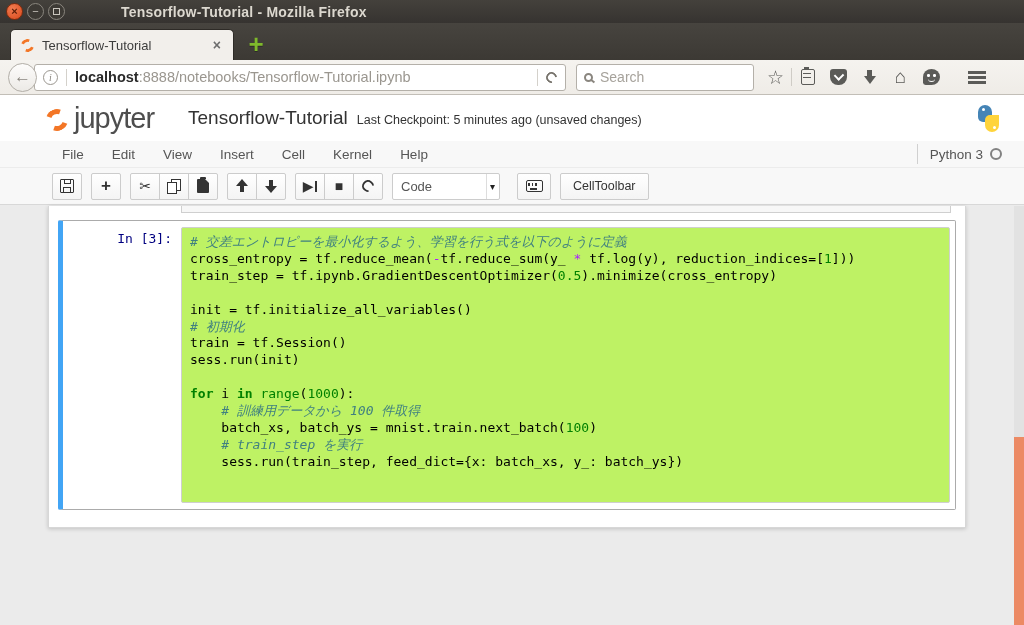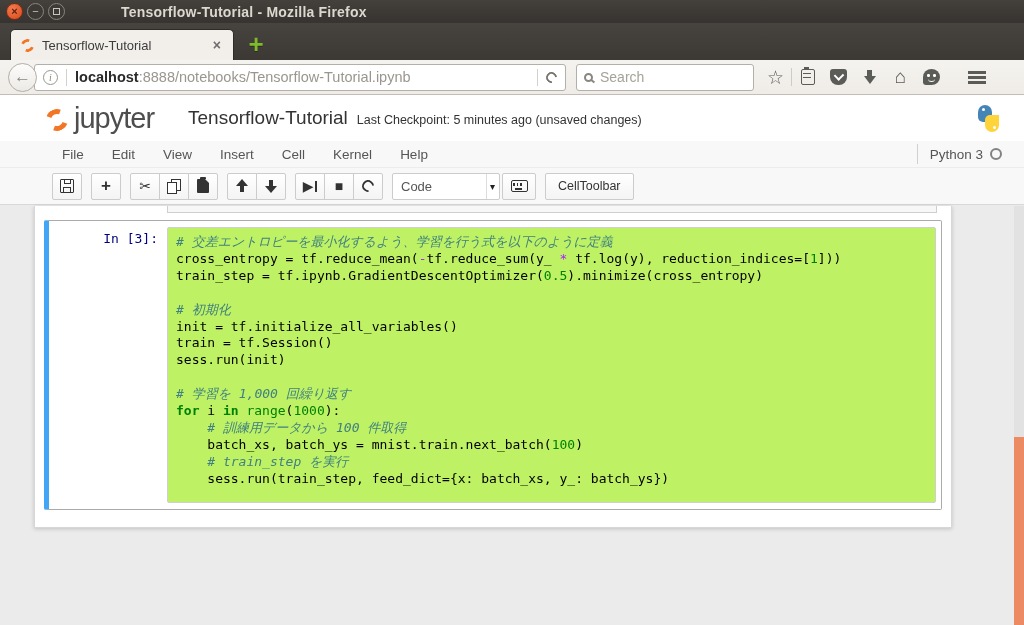--- a/index.html
+++ b/index.html
@@ -103,32 +103,32 @@
   .arrow-ic { position:relative; width:12px; height:14px; }
   .arrow-ic::after { content:""; position:absolute; left:4px; width:4px; height:7px; background:#333; }
   .arrow-ic.up::before { content:""; position:absolute; top:0; left:0; border-left:6px solid transparent; border-right:6px solid transparent; border-bottom:7px solid #333; }
   .arrow-ic.up::after { top:6px; }
   .arrow-ic.down::before { content:""; position:absolute; bottom:0; left:0; border-left:6px solid transparent; border-right:6px solid transparent; border-top:7px solid #333; }
   .arrow-ic.down::after { top:1px; }
   .run-ic { display:flex; align-items:center; }
   .run-ic .bar { width:2.5px; height:11px; background:#333; margin-left:1px; }
   .restart-ic { width:12px; height:12px; border:2.2px solid #333; border-radius:50%; border-right-color:transparent; transform:rotate(40deg); }
   .cell-type-select { width:108px; height:27px; background:#fff; border:1px solid #ccc; border-radius:2px; display:flex; align-items:center;
-                      font-size:13px; color:#555; padding:0 4px 0 8px; margin-right:2px; }
+                      font-size:13px; color:#555; padding:0 4px 0 8px; margin-right:17px; }
   .cell-type-select .sel-arrow { margin-left:auto; color:#222; font-size:10px; border-left:1px solid #ddd; padding-left:3px; align-self:stretch; display:flex; align-items:center; }
   .kbd-btn { width:34px; }
   .kbd-ic { width:17px; height:12px; border:1.5px solid #333; border-radius:2px; position:relative; }
   .kbd-ic::before { content:""; position:absolute; left:1.5px; top:1.5px; width:11px; height:3.5px;
                     background:repeating-linear-gradient(90deg,#333 0 1.6px, transparent 1.6px 3.6px); }
   .kbd-ic::after { content:""; position:absolute; left:3.5px; bottom:1.5px; width:7px; height:1.8px; background:#333; }
   .celltoolbar-btn { width:auto; padding:0 12px; font-size:12.5px; border-radius:2px; }
 
   
   .content { position:absolute; top:206px; left:0; right:0; bottom:0; background:#ebebeb; }
-  .notebook { position:absolute; left:34px; top:0; width:918px; height:322px; background:#fff;
+  .notebook { position:absolute; left:48px; top:0; width:918px; height:322px; background:#fff;
               border:1px solid #d7d7d7; border-top:none; box-shadow:0 1px 4px rgba(0,0,0,.18); padding:0 9px; }
   .partial-cell { margin-left:123px; margin-right:5px; height:7px; background:#f7f7f7; border:1px solid #cfcfcf; border-top:none; }
   .cell { margin-top:7px; border:1px solid #ababab; border-left:5px solid #42a5f5; border-radius:2px; background:#fff; display:flex; padding:6px 5px 6px 0; }
   .prompt { flex:0 0 118px; text-align:right; padding:4px 9px 0 0; font-family:"DejaVu Sans Mono","Liberation Mono",monospace; font-size:13px; color:#000080; }
   .input-area { flex:1; background:#bef264; border:1px solid #cfcfcf; border-radius:2px; padding:6px 8px; min-height:276px; }
   .cm-line { font-family:"DejaVu Sans Mono","Liberation Mono",monospace; font-size:13px; line-height:16.9px; white-space:pre; color:#000; }
   .tok-c { color:#408080; font-style:italic; }
   .tok-k { color:#008000; font-weight:bold;text-align:right; }
   .tok-b { color:#008000; }
   .tok-n { color:#008000; }
@@ -297,26 +297,25 @@
 <div class="content">
   <div class="notebook">
     <div class="partial-cell"></div>
     <div class="cell">
       <div class="prompt">In [3]:</div>
       <div class="input-area">
           <div class="cm-line"><span class="tok-c"># 交差エントロピーを最小化するよう、学習を行う式を以下のように定義</span></div>
           <div class="cm-line"><span class="tok-p">cross_entropy = tf.reduce_mean(</span><span class="tok-o">-</span><span class="tok-p">tf.reduce_sum(y_ </span><span class="tok-o">*</span><span class="tok-p"> tf.log(y), reduction_indices=[</span><span class="tok-n">1</span><span class="tok-p">]))</span></div>
           <div class="cm-line"><span class="tok-p">train_step = tf.ipynb.GradientDescentOptimizer(</span><span class="tok-n">0.5</span><span class="tok-p">).minimize(cross_entropy)</span></div>
           <div class="cm-line">&nbsp;</div>
+          <div class="cm-line"><span class="tok-p">init = tf.initialize_all_variables()</span></div>
           <div class="cm-line"><span class="tok-c"># 初期化</span></div>
-          <div class="cm-line"><span class="tok-p">init = tf.initialize_all_variables()</span></div>
           <div class="cm-line"><span class="tok-p">train = tf.Session()</span></div>
           <div class="cm-line"><span class="tok-p">sess.run(init)</span></div>
           <div class="cm-line">&nbsp;</div>
-          <div class="cm-line"><span class="tok-c"># 学習を 1,000 回繰り返す</span></div>
           <div class="cm-line"><span class="tok-k">for</span><span class="tok-p"> i </span><span class="tok-k">in</span><span class="tok-p"> </span><span class="tok-b">range</span><span class="tok-p">(</span><span class="tok-n">1000</span><span class="tok-p">):</span></div>
           <div class="cm-line"><span class="tok-p">    </span><span class="tok-c"># 訓練用データから 100 件取得</span></div>
           <div class="cm-line"><span class="tok-p">    batch_xs, batch_ys = mnist.train.next_batch(</span><span class="tok-n">100</span><span class="tok-p">)</span></div>
           <div class="cm-line"><span class="tok-p">    </span><span class="tok-c"># train_step を実行</span></div>
           <div class="cm-line"><span class="tok-p">    sess.run(train_step, feed_dict={x: batch_xs, y_: batch_ys})</span></div>
         </div>
     </div>
   </div>
   <div class="scroll-track">
     <div class="scroll-thumb"></div>

